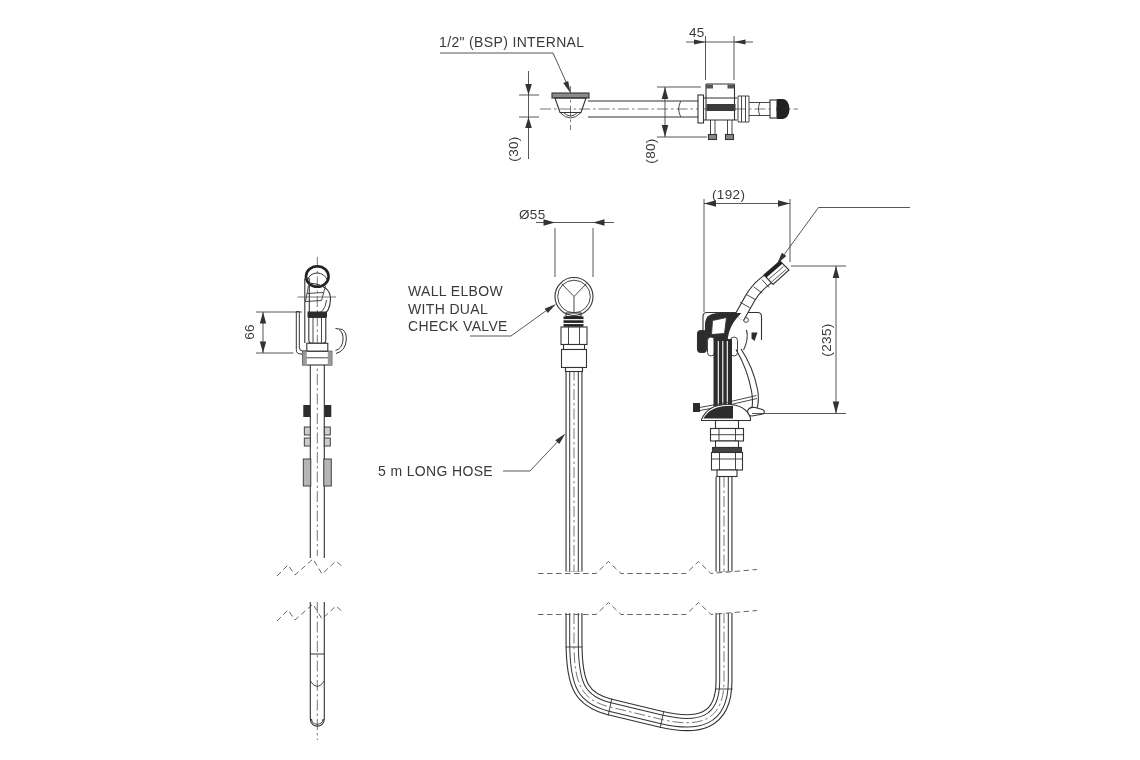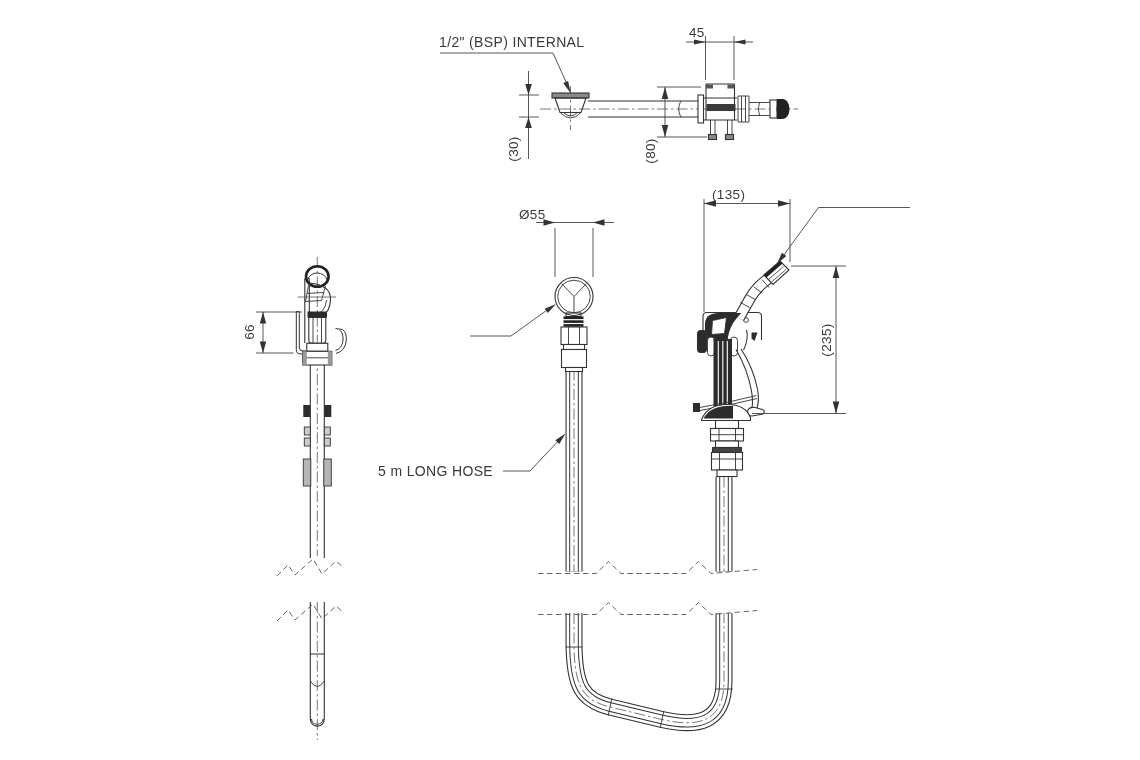--- a/index.html
+++ b/index.html
@@ -225,24 +225,29 @@
 
 <div class="lbl" style="left:439px;top:34px;">1/2" (BSP) INTERNAL</div>
 
 <div class="lbl dim ctr" style="left:689px;top:24px;width:60px;">45</div>
 
 <div class="lbl dim rot" style="left:484px;top:140px;">(30)</div>
 
 <div class="lbl dim rot" style="left:621px;top:142px;">(80)</div>
 
 
-<div class="lbl dim ctr" style="left:712px;top:186px;width:70px;">(135)</div>
+<div class="lbl dim ctr" style="left:712px;top:186px;width:70px;">(192)</div>
 
 <div class="lbl dim ctr" style="left:519px;top:206px;width:60px;">Ø55</div>
 
+<div class="lbl" style="left:408px;top:283px;">
+  <span>WALL ELBOW</span>
+  <span>WITH DUAL</span>
+  <span>CHECK VALVE</span>
+</div>
 
 <div class="lbl dim rot" style="left:797px;top:331px;">(235)</div>
 
 <div class="lbl dim rot" style="left:220px;top:323px;">66</div>
 
 <div class="lbl" style="left:378px;top:463px;">5 m LONG HOSE</div>
 
 </div>
 
 </body></html>

